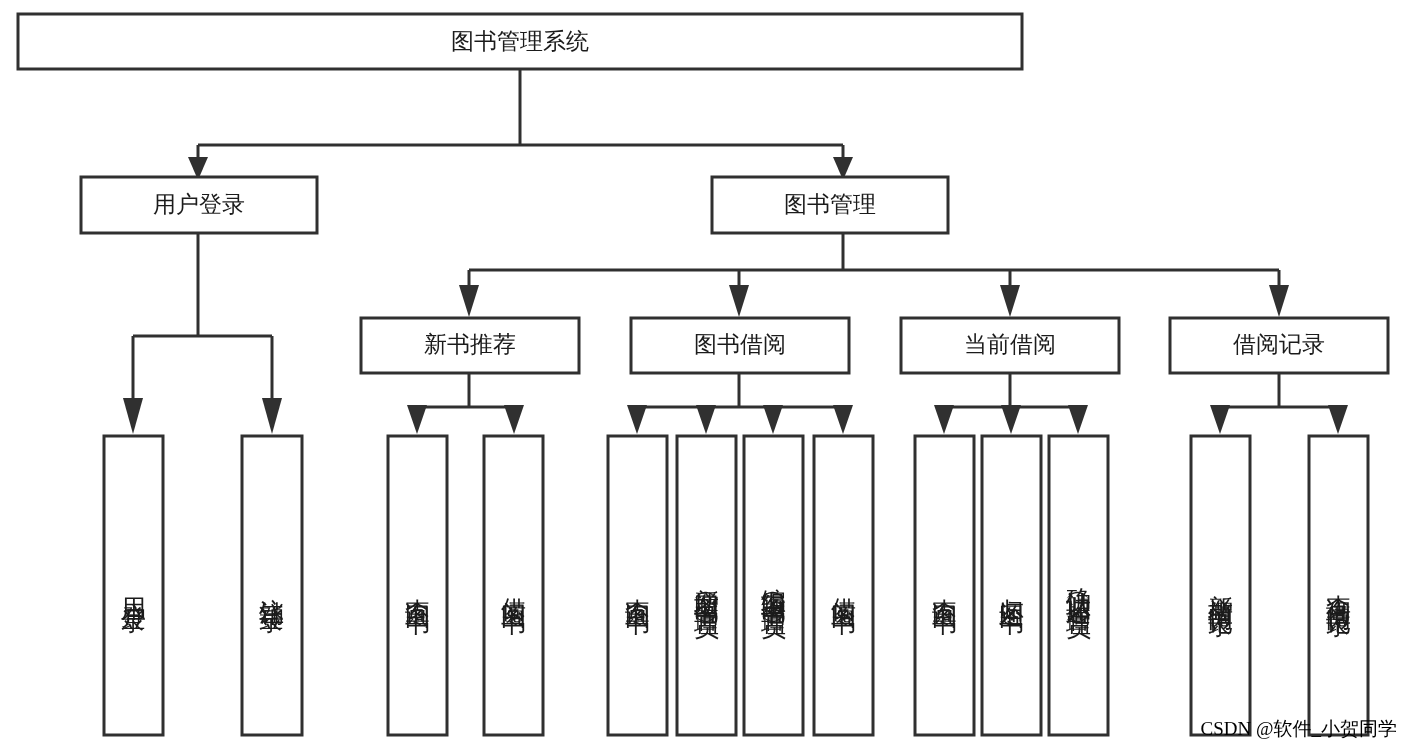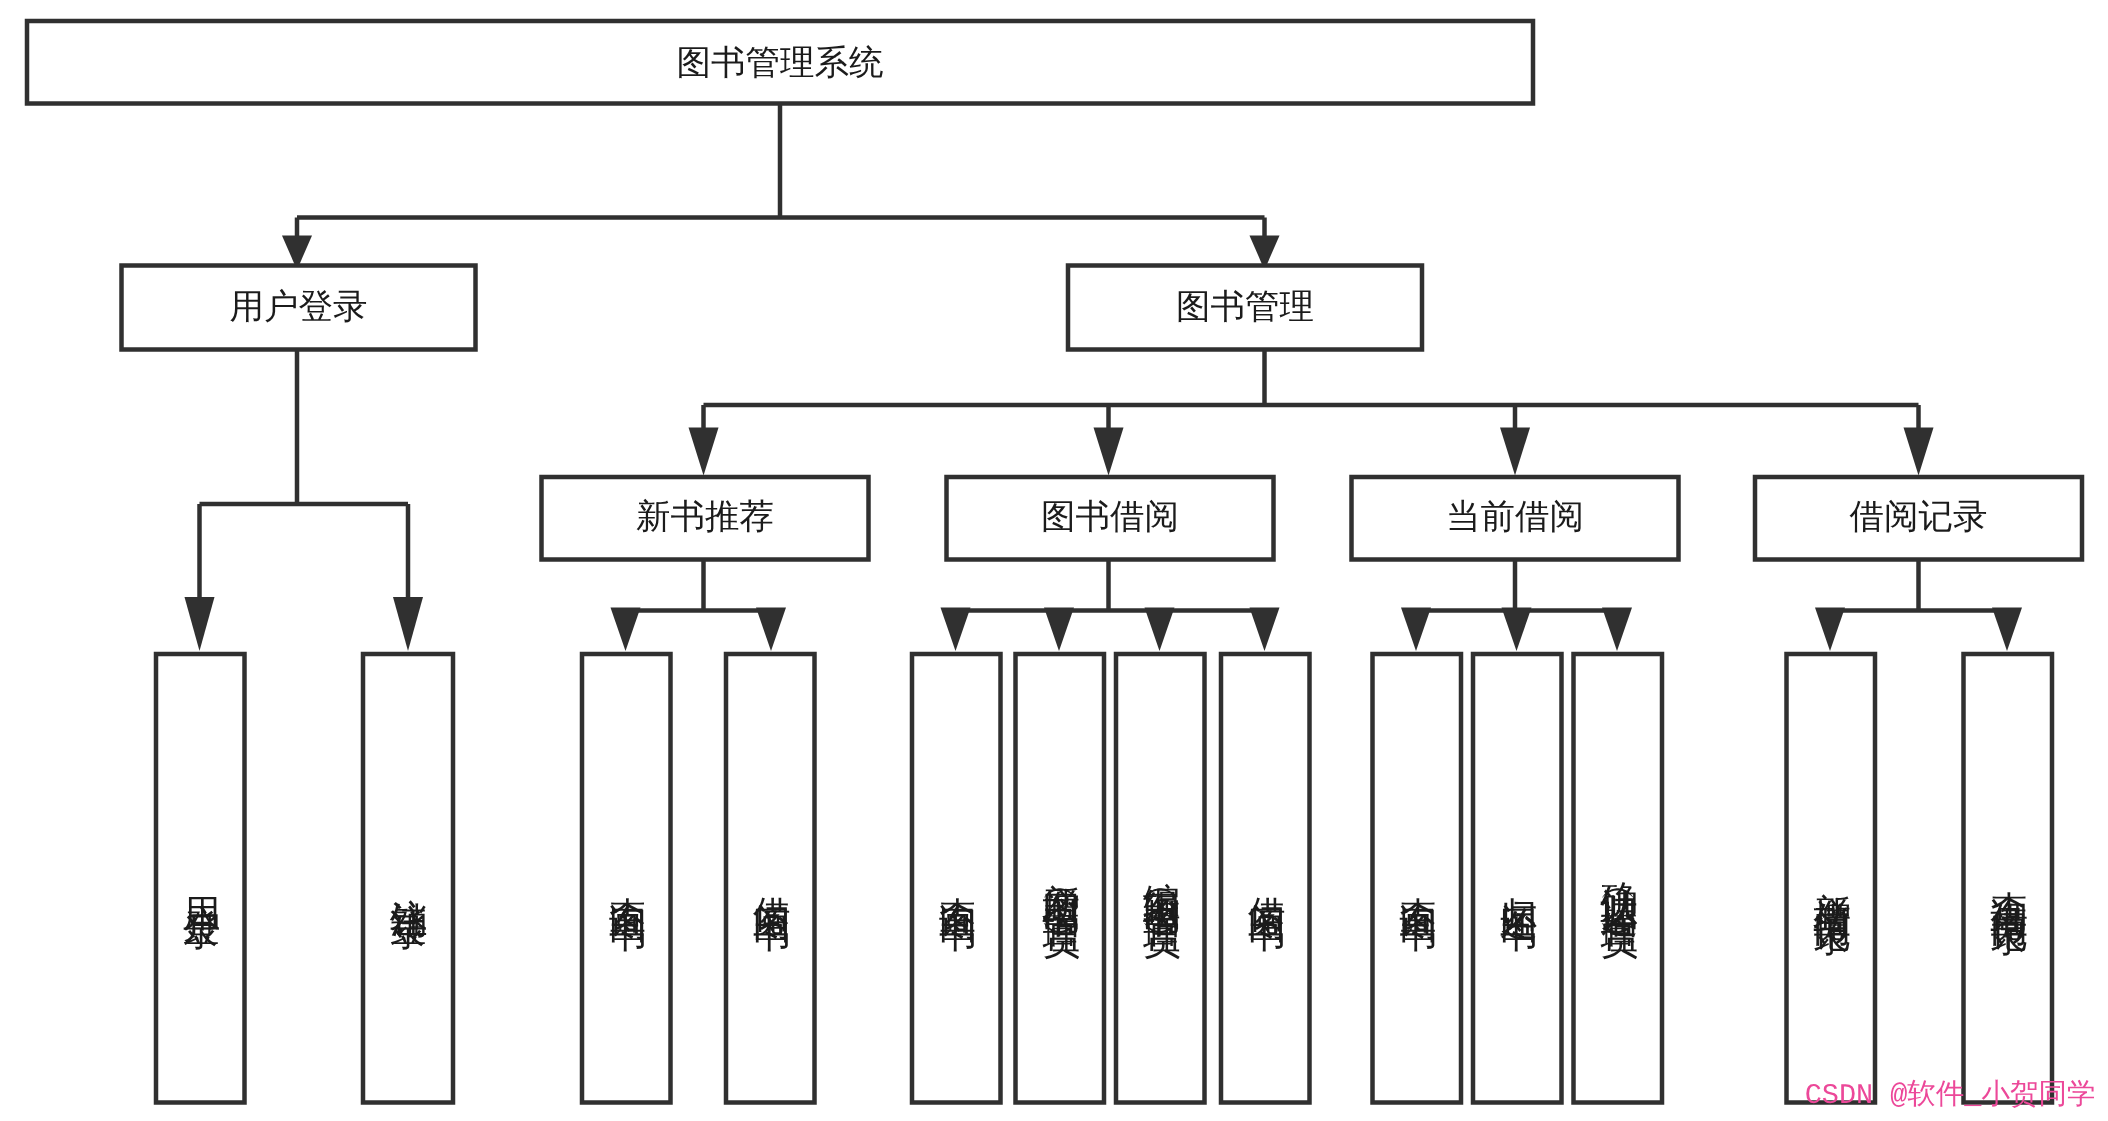--- a/index.html
+++ b/index.html
@@ -54,23 +54,23 @@
     fill: #1b1b1b;
     writing-mode: vertical-rl;
     text-orientation: upright;
     text-anchor: middle;
     letter-spacing: 4px;
   }
   .watermark {
     position: absolute;
     right: 8px;
     bottom: 5px;
-    font-family: Liberation Mono, monospace;
+    font-family: Liberation Serif, serif;
     font-size: 19px;
-    color: #ec4899;
+    color: #000000;
     white-space: nowrap;
     pointer-events: none;
     user-select: none;
   }
 </style>
 </head>
 <body>
 
 <div id="diagram-root">
 

